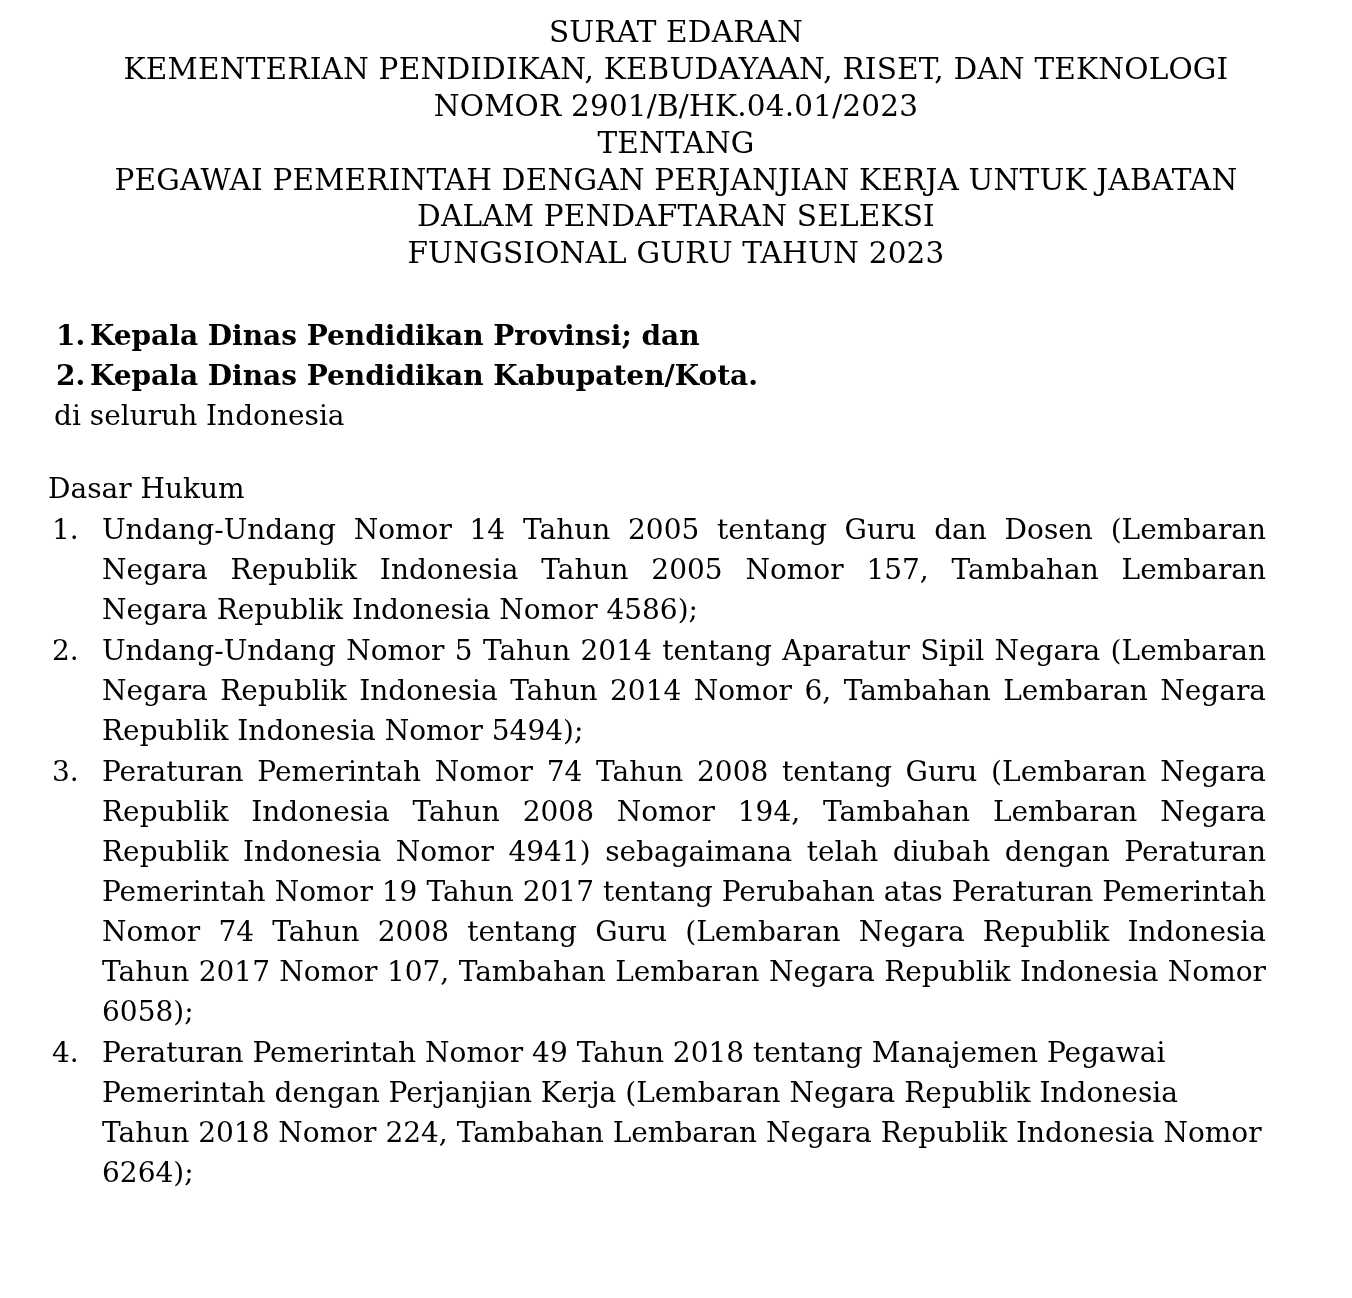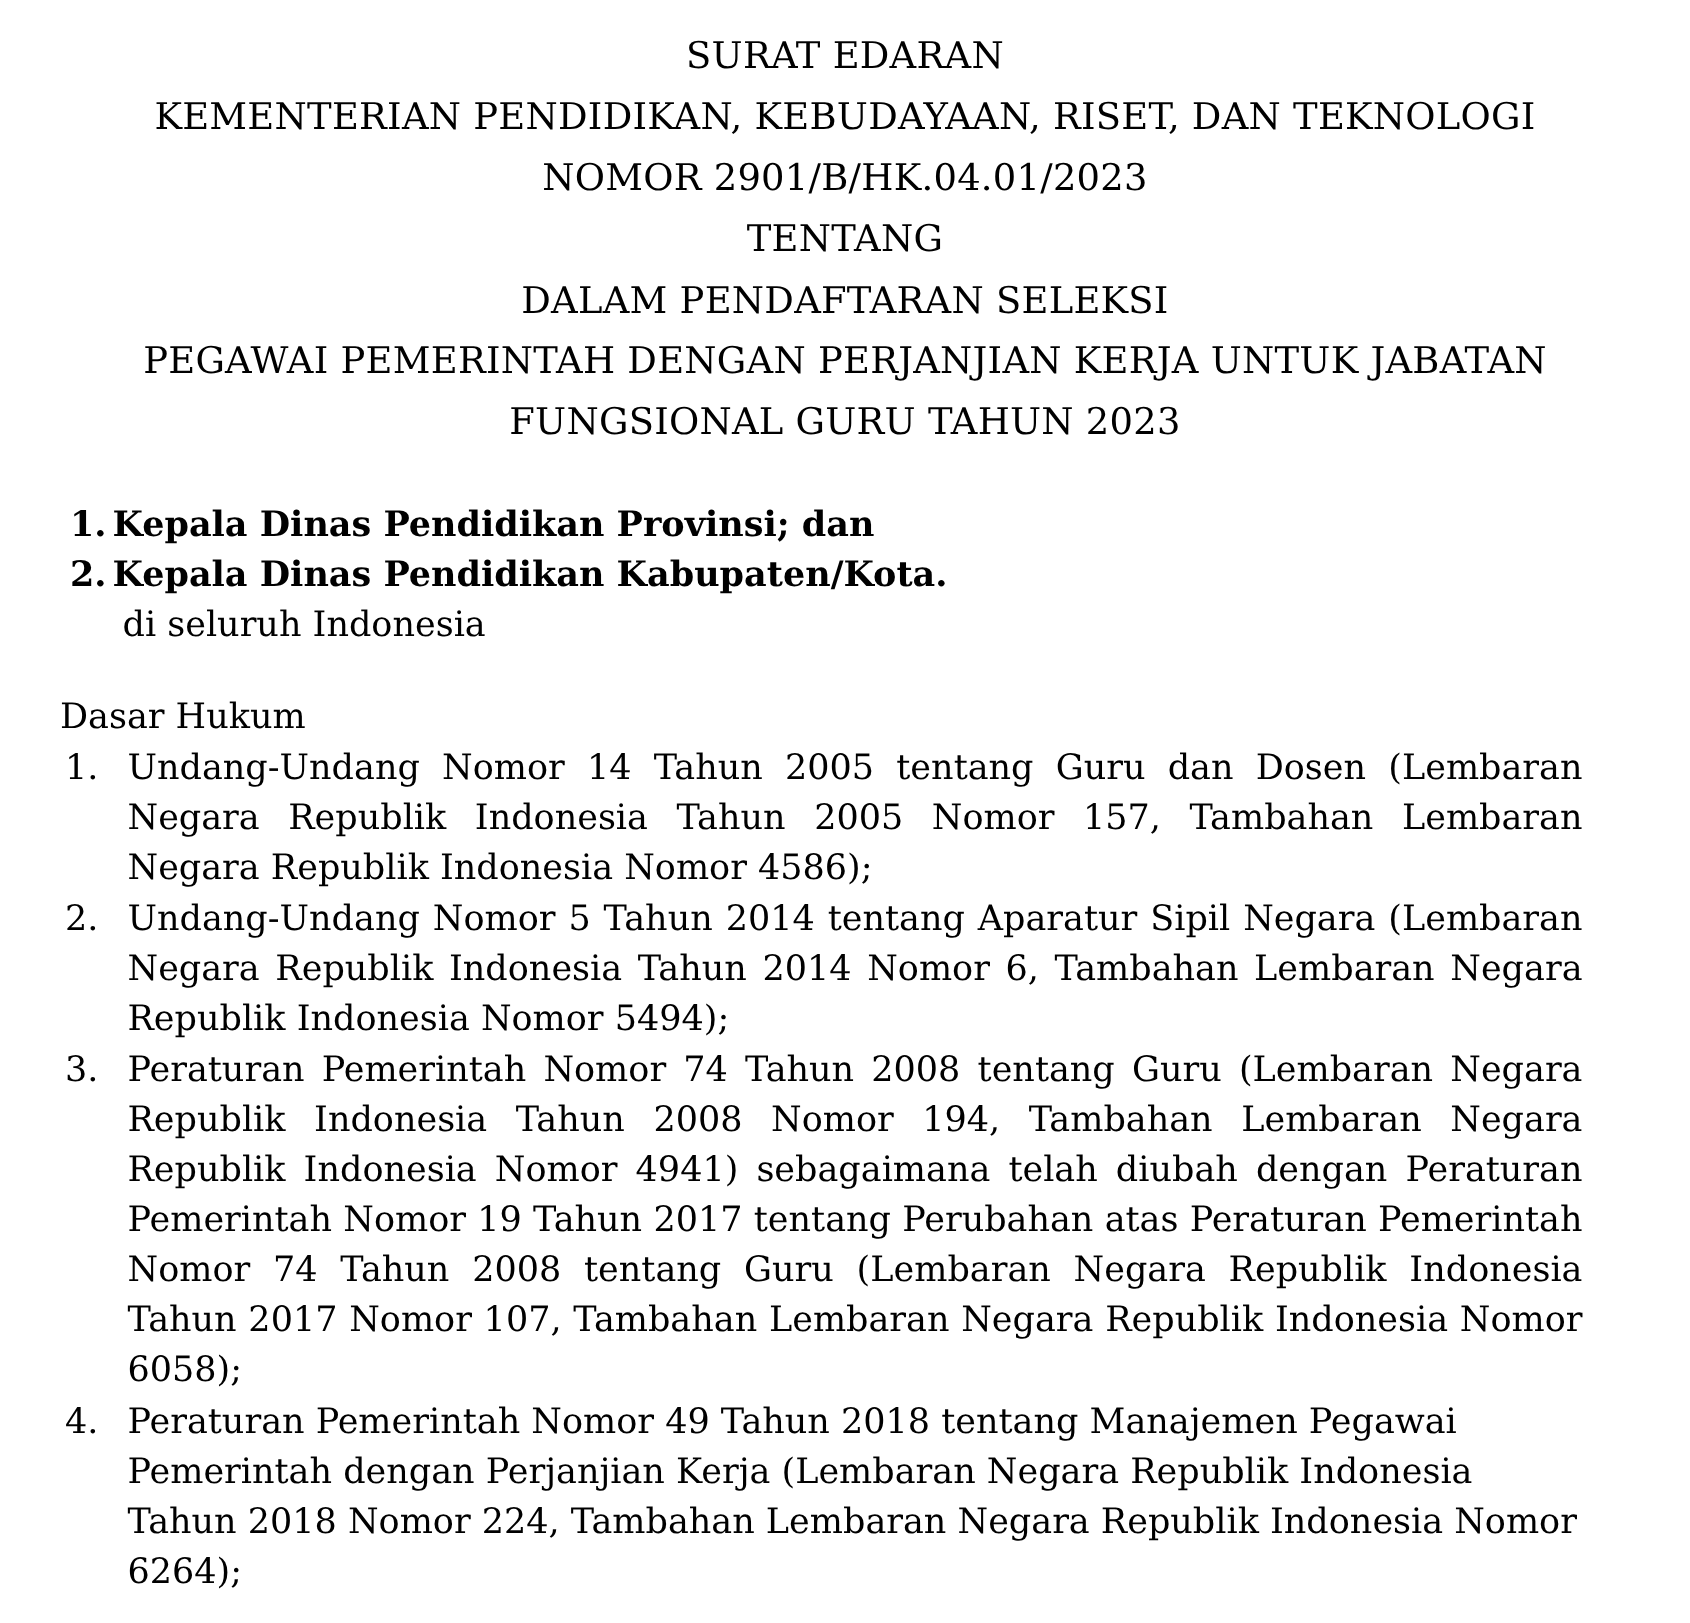--- a/index.html
+++ b/index.html
@@ -20,21 +20,20 @@
   }
   .title-block {
     text-align: center;
     font-size: 29.5px;
     line-height: 1.25;
     letter-spacing: 0.2px;
   }
   .title-line {
     display: block;
     white-space: nowrap;
-    margin-top: 12px;
   }
   .spacer-lg { height: 44px; }
   .spacer-md { height: 34px; }
   .addressee {
     font-size: 28px;
     line-height: 1.42;
   }
   .addressee .yth { display: block; }
   .addr-list {
     list-style: none;
@@ -43,21 +42,21 @@
   }
   .addr-list li {
     display: block;
     padding-left: 8px;
     font-weight: bold;
   }
   .addr-num {
     display: inline-block;
     width: 34px;
   }
-  .addr-tail { display: block; padding-left: 6px; margin-left: 44px; }
+  .addr-tail { display: block; padding-left: 6px; }
   .section-label {
     font-size: 28px;
     line-height: 1.45;
   }
   .legal-list {
     list-style: none;
     margin: 0;
     padding: 0;
     font-size: 28px;
     line-height: 1.43;
@@ -83,22 +82,22 @@
 </head>
 <body>
 
 <div class="page">
 
   <div class="title-block">
     <span class="title-line">SURAT EDARAN</span>
     <span class="title-line">KEMENTERIAN PENDIDIKAN, KEBUDAYAAN, RISET, DAN TEKNOLOGI</span>
     <span class="title-line">NOMOR 2901/B/HK.04.01/2023</span>
     <span class="title-line">TENTANG</span>
+    <span class="title-line">PEGAWAI PEMERINTAH DENGAN PERJANJIAN KERJA UNTUK JABATAN</span>
     <span class="title-line">DALAM PENDAFTARAN SELEKSI</span>
-    <span class="title-line">PEGAWAI PEMERINTAH DENGAN PERJANJIAN KERJA UNTUK JABATAN</span>
     <span class="title-line">FUNGSIONAL GURU TAHUN 2023</span>
   </div>
 
   <div class="spacer-lg"></div>
 
   <div class="addressee">
     <ul class="addr-list">
       <li>
         <span class="addr-num">1.</span><span>Kepala Dinas Pendidikan Provinsi; dan</span>
       </li>

